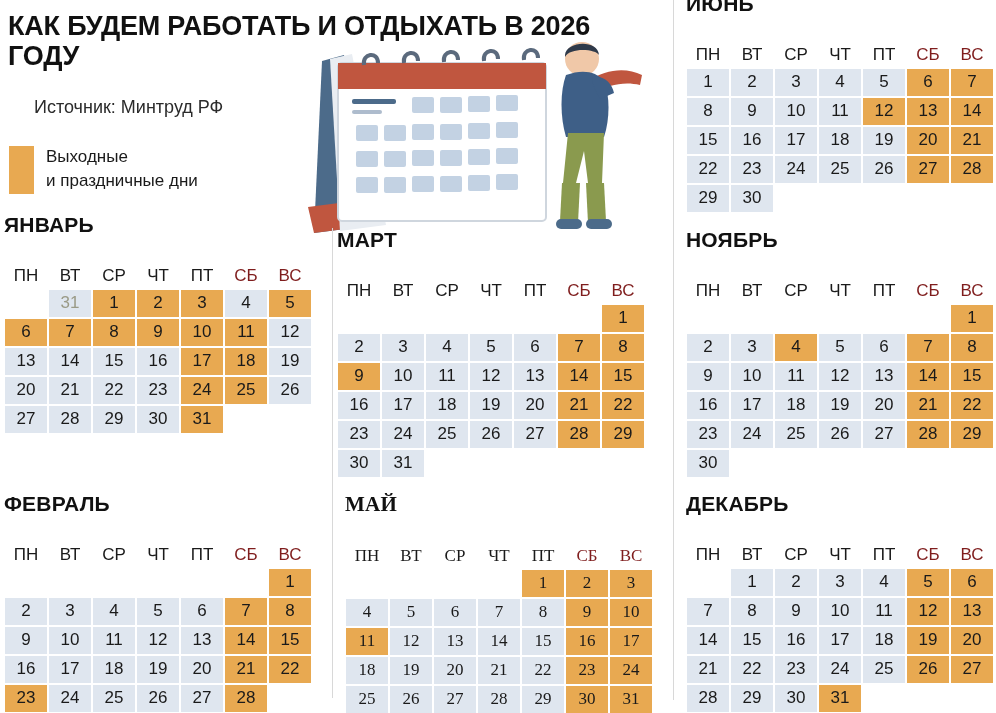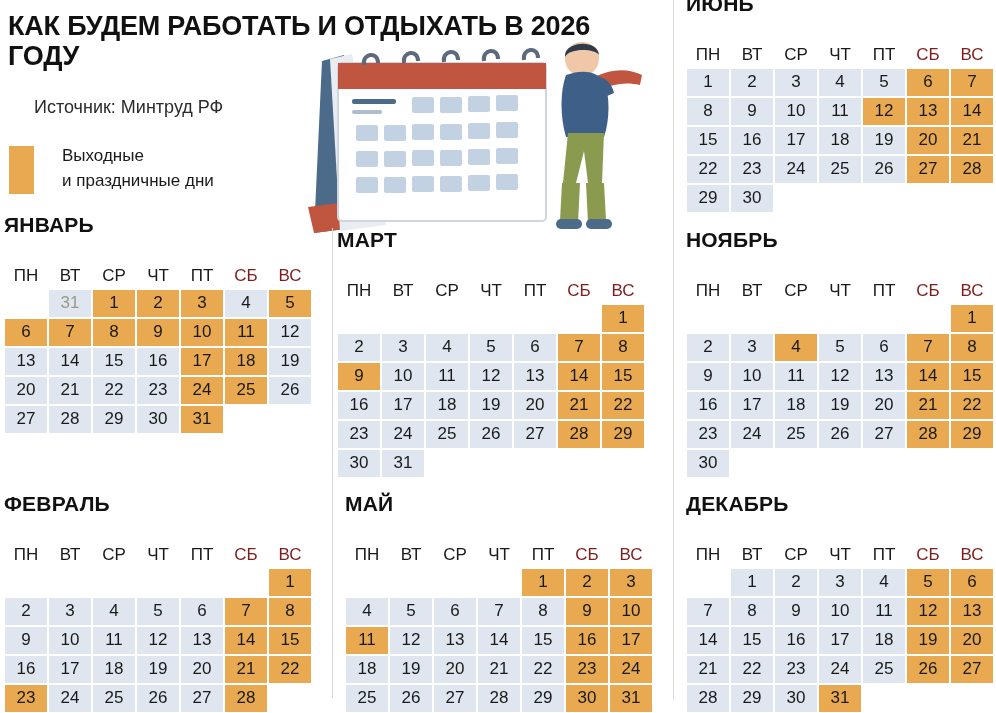--- a/index.html
+++ b/index.html
@@ -42,22 +42,22 @@
     top: 86px;
     font-size: 18px;
     color: #2b2b2b;
     margin-left: 25px;
   }
   #legend {
     position: absolute;
     left: 9px;
     top: 133px;
     display: flex;
-    align-items: center;
-    gap: 28px;
+    align-items: flex-end;
+    gap: 12px;
   }
   #legend-swatch {
     width: 25px;
     height: 48px;
     background: #e8a951;
     flex: none;
     margin-top: 2px;
   }
   #legend-text {
     font-size: 17px;
@@ -355,21 +355,21 @@
         <div class="day work">24</div>
         <div class="day work">25</div>
         <div class="day work">26</div>
         <div class="day work">27</div>
         <div class="day off">28</div>
         <div class="day off">29</div>
         <div class="day work">30</div>
         <div class="day work">31</div>
       </div>
     </div>
-    <div class="month" style="left: 345px; top: 492px;">
+    <div class="month" style="left: 345px; top: 492px; font-family: Liberation Serif, serif;">
       <div class="month-name">МАЙ</div>
       <div class="dow-row">
         <div class="dow">ПН</div>
         <div class="dow">ВТ</div>
         <div class="dow">СР</div>
         <div class="dow">ЧТ</div>
         <div class="dow">ПТ</div>
         <div class="dow weekend">СБ</div>
         <div class="dow weekend">ВС</div>
       </div>

